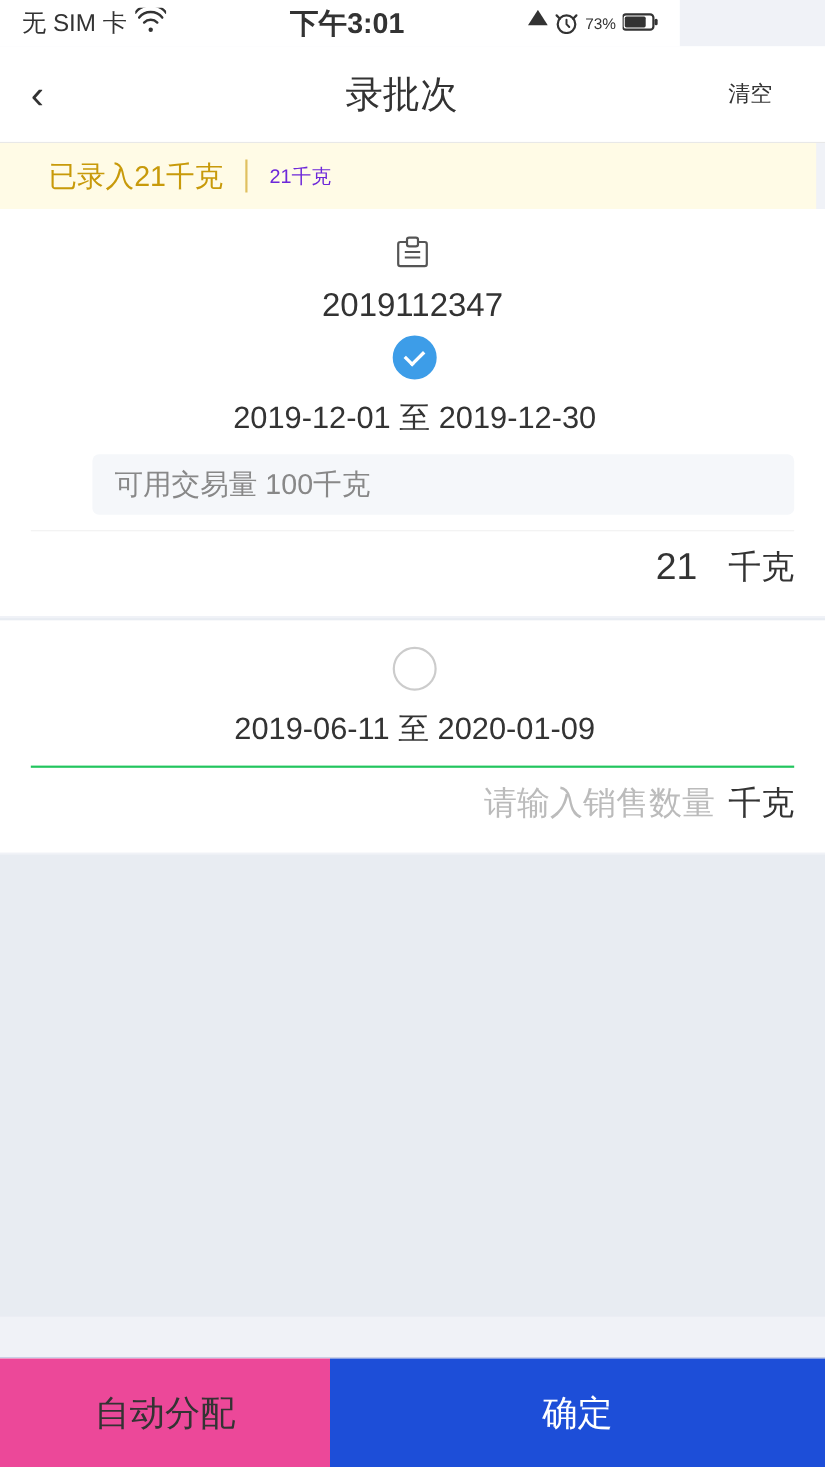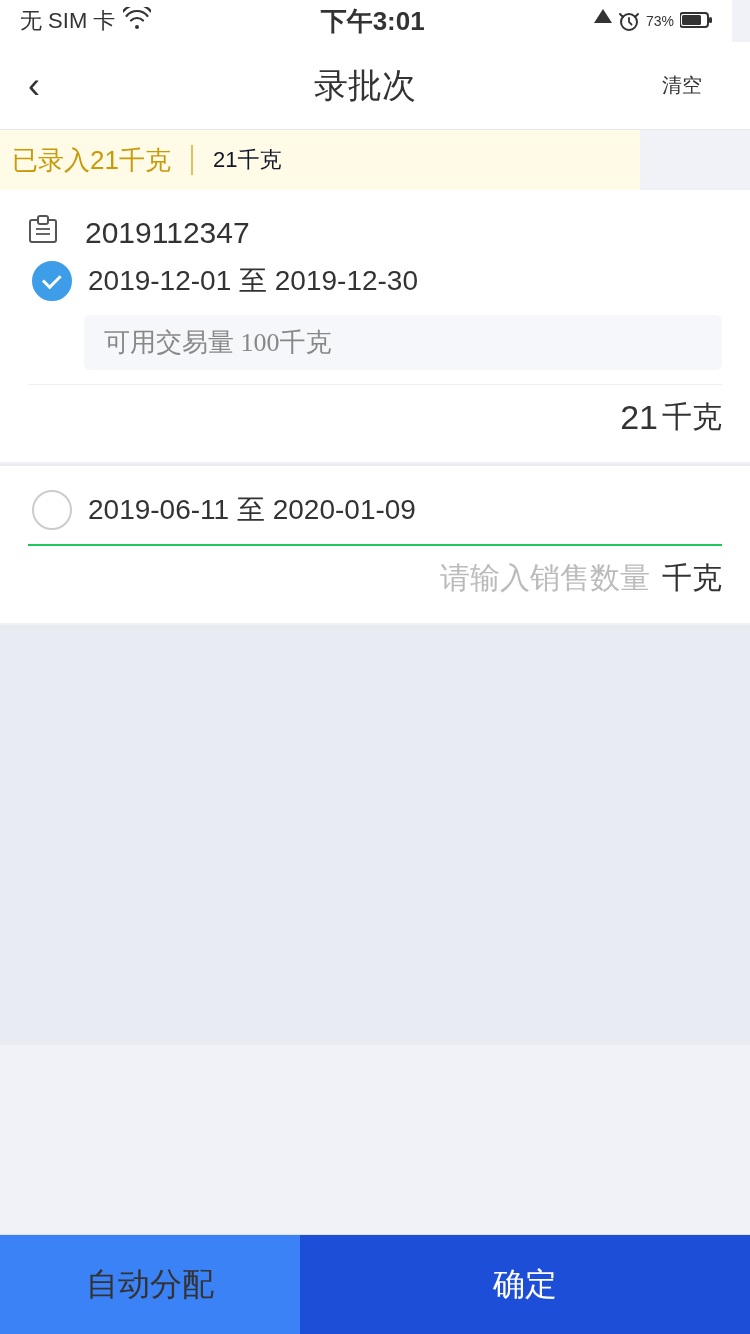--- a/index.html
+++ b/index.html
@@ -7,21 +7,21 @@
     body {
       width: 750px;
       min-height: 1334px;
       font-family: -apple-system, "PingFang SC", "Helvetica Neue", Arial, sans-serif;
       background: #f0f2f7;
       overflow-x: hidden;
     }
 
     
     .status-bar {
-      width: 732px;
+      width: 618px;
       height: 42px;
       background: #fff;
       display: flex;
       align-items: center;
       justify-content: space-between;
       padding: 0 20px;
       font-size: 24px;
     }
     .status-left {
       display: flex;
@@ -68,75 +68,77 @@
     .nav-action {
       font-size: 20px;
       color: #333;
       cursor: pointer;
       width: 80px;
       text-align: center;
     }
 
     
     .info-banner {
-      width: 640px;
+      width: 742px;
       height: 60px;
       background: #fffbe6;
       display: flex;
       align-items: center;
-      padding: 0 12px;
+      padding: 0 44px;
       gap: 20px;
     }
     .info-label {
       font-size: 26px;
       color: #c89a0a;
     }
     .info-divider {
       width: 2px;
       height: 30px;
       background: #e0c060;
     }
     .info-value {
-      font-size: 22px;
-      color: #0f172a;
+      font-size: 18px;
+      color: #6d28d9;
       font-weight: 500;
     }
 
     
     .card {
       background: #fff;
       margin-bottom: 2px;
     }
 
     
     .batch-item {
       background: #fff;
       padding: 24px 28px 16px 28px;
     }
     .batch-header {
       display: flex;
       align-items: center;
-      gap: 27px;
+      gap: 10px;
       margin-bottom: 10px;
+      flex-direction: column;
     }
     .batch-icon {
       font-size: 28px;
       color: #555;
     }
     .batch-id {
       font-size: 30px;
       font-weight: 500;
       color: #333;
     }
     .batch-dates-row {
       display: flex;
       align-items: center;
       gap: 16px;
       margin-bottom: 14px;
       padding-left: 4px;
+      flex-direction: column;
     }
     .radio-circle {
       width: 40px;
       height: 40px;
       border-radius: 50%;
       border: 2px solid #ccc;
       display: flex;
       align-items: center;
       justify-content: center;
       flex-shrink: 0;
@@ -160,30 +162,29 @@
     }
     .batch-avail-row {
       margin: 0 0 14px 56px;
       background: #f5f7fa;
       border-radius: 6px;
       padding: 10px 20px;
     }
     .batch-avail-text {
       font-size: 26px;
       color: #888;
-      font-family: Liberation Serif, serif;
     }
     .batch-qty-row {
       display: flex;
       align-items: center;
       justify-content: flex-end;
       padding: 12px 0 8px 0;
       border-top: 1px solid #f0f0f0;
       margin-top: 6px;
-      gap: 4px;
+      gap: 28px;
     }
     .batch-qty-value {
       font-size: 34px;
       font-weight: 500;
       color: #333;
     }
     .batch-qty-unit {
       font-size: 30px;
       color: #333;
     }
@@ -232,21 +233,21 @@
       border-top: 1px solid #e0e0e0;
     }
     .bottom-btn-auto {
       flex: 1;
       display: flex;
       align-items: center;
       justify-content: center;
       font-size: 32px;
       color: #333;
       cursor: pointer;
-      background: #3b82f6;
+      background: #ec4899;
     }
     .bottom-btn-confirm {
       flex: 1.5;
       display: flex;
       align-items: center;
       justify-content: center;
       font-size: 32px;
       color: #fff;
       background: #1d4ed8;
       cursor: pointer;

